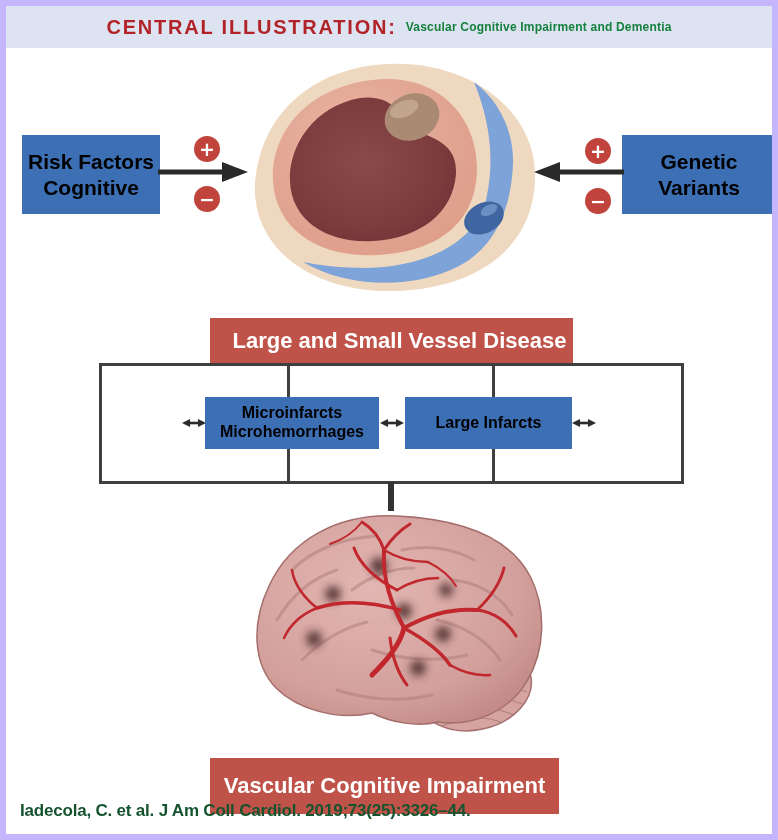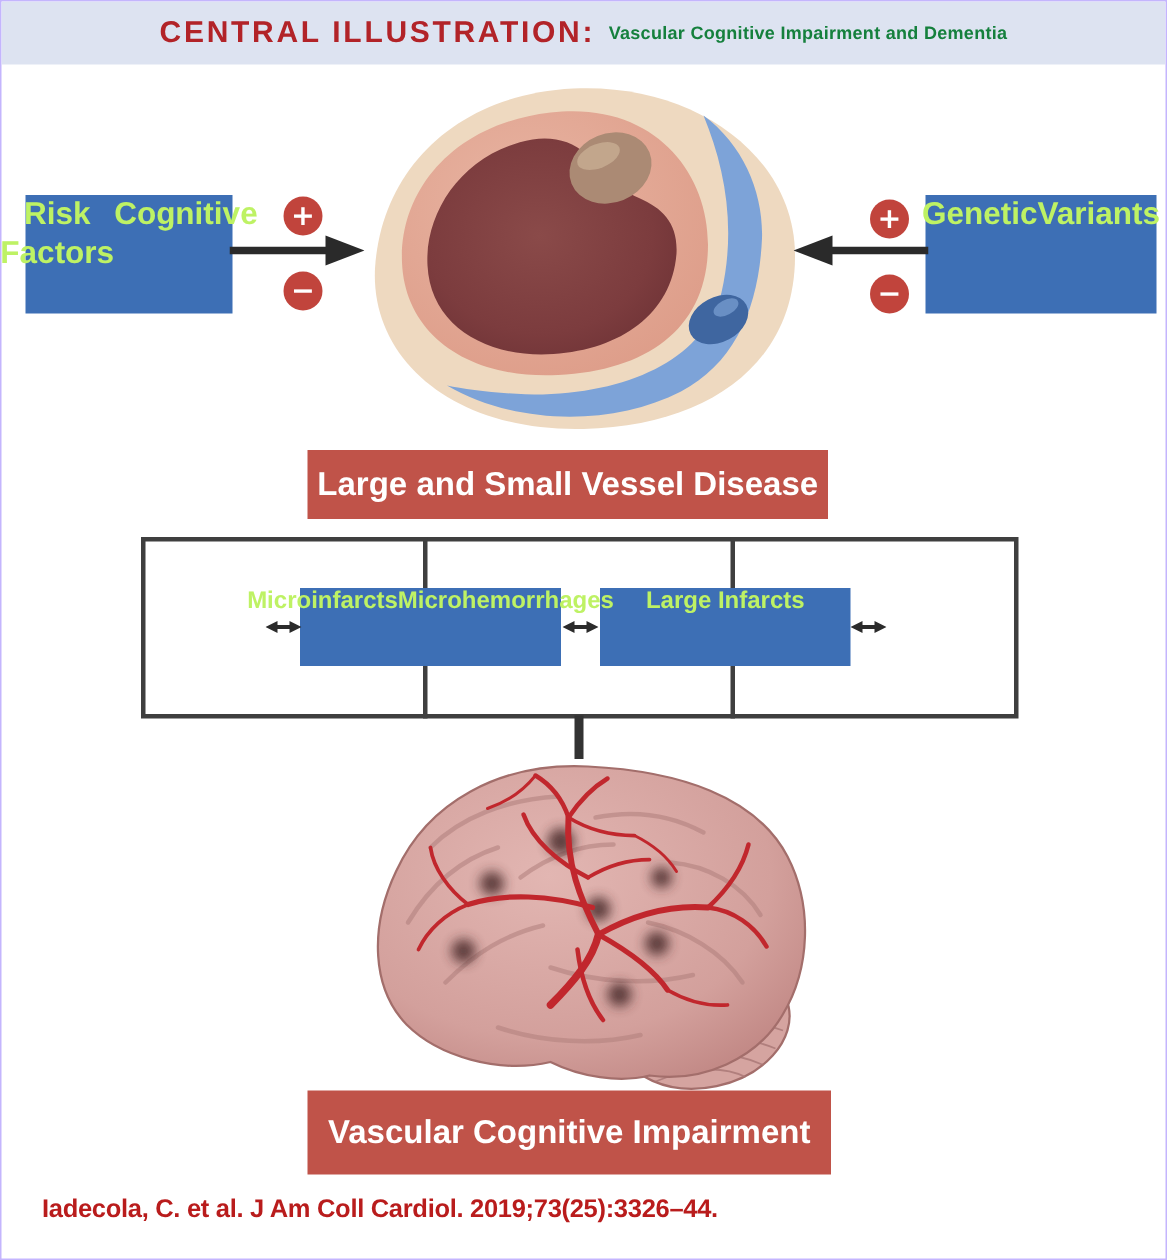--- a/index.html
+++ b/index.html
@@ -1,42 +1,42 @@
 <!DOCTYPE html>
 <html><head>
 <meta charset="utf-8">
 <style>
   html,body{margin:0;padding:0;background:#ffffff;}
   .figure{
     position:relative;
     width:778px;height:840px;
     box-sizing:border-box;
-    border:1px solid #c4b5fd;
+    border:6px solid #c4b5fd;
     background:#ffffff;
     font-family:"Liberation Sans", sans-serif;
     overflow:hidden;
   }
   .canvas{position:absolute;inset:0;}
   
   .header{
     position:absolute;left:0;top:0;right:0;height:42px;
     background:#dde3f1;
     display:flex;align-items:center;justify-content:center;
     white-space:nowrap;
   }
   .header .label{
     color:#b22328;font-weight:bold;font-size:20px;letter-spacing:1.8px;margin-right:9px;
   }
   .header .title{
     color:#15803d;font-weight:bold;font-size:12px;letter-spacing:0.2px;
   }
   
   .bluebox{
-    position:absolute;background:#3d6fb5;color:#bef264;
-    display:flex;flex-direction:row;align-items:flex-start;justify-content:center;
+    position:absolute;background:#3d6fb5;color:#000000;
+    display:flex;flex-direction:column;align-items:center;justify-content:center;
     font-weight:bold;text-align:center;line-height:1.18;
   }
   .bluebox.big{font-size:21px;line-height:1.22;}
   .bluebox.small{font-size:16px;}
   
   .banner{
     position:absolute;background:#c05349;color:#ffffff;
     display:flex;align-items:center;justify-content:center;
     font-weight:bold;font-size:22px;
   }
@@ -51,21 +51,21 @@
   
   .conn-rect{
     position:absolute;left:93px;top:357px;width:585px;height:121px;
     border:3px solid #3f3f3f;box-sizing:border-box;
   }
   .vline{position:absolute;width:3px;background:#3f3f3f;}
   .stub{position:absolute;width:6px;background:#333333;}
   .arrow-svg{position:absolute;display:block;}
   .citation{
     position:absolute;left:14px;top:795px;
-    color:#b91c1c;font-weight:bold;font-size:17px;letter-spacing:-0.2px;margin-left:13px;
+    color:#14532d;font-weight:bold;font-size:17px;letter-spacing:-0.2px;
   }
 </style>
 </head>
 <body>
 
 <div class="figure">
   <div class="canvas">
 
     <div class="header">
       <span class="label">CENTRAL ILLUSTRATION:</span>
@@ -124,21 +124,21 @@
       <line x1="90" y1="14" x2="22" y2="14" stroke="#2a2a2a" stroke-width="5"></line>
       <polygon points="0,14 26,4 26,24" fill="#2a2a2a"></polygon>
     </svg>
     <div class="badge" style="left:579px;top:132px;">
       <span>+</span>
     </div>
     <div class="badge" style="left:579px;top:182px;">
       <span>−</span>
     </div>
 
-    <div class="banner" style="left:204px;top:299px;width:347px;height:46px;">
+    <div class="banner" style="left:204px;top:312px;width:347px;height:46px;padding-left:16px;">
       <span>Large and Small Vessel Disease</span>
     </div>
 
     <div class="conn-rect"></div>
     <div class="vline" style="left:281px;top:357px;height:121px;"></div>
     <div class="vline" style="left:486px;top:357px;height:121px;"></div>
     <div class="stub" style="left:382px;top:476px;height:29px;"></div>
 
     <div class="bluebox small" style="left:399px;top:391px;width:167px;height:52px;">
       <span>Large Infarcts</span>
@@ -227,20 +227,20 @@
         <path d="M 162,118 C 180,128 198,140 208,155" stroke-width="3.5"></path>
         <path d="M 208,155 C 220,162 234,166 248,165" stroke-width="2.5"></path>
         <path d="M 148,128 C 150,145 155,162 165,175" stroke-width="3"></path>
         <path d="M 142,40 C 155,48 170,52 186,52" stroke-width="2.5"></path>
         <path d="M 186,52 C 198,58 208,66 214,76" stroke-width="2"></path>
         <path d="M 120,12 C 112,22 100,30 88,34" stroke-width="2"></path>
         <path d="M 155,80 C 168,72 182,68 196,68" stroke-width="2.5"></path>
       </g>
     </svg>
 
-    <div class="banner" style="left:204px;top:726px;width:349px;height:56px;">
+    <div class="banner" style="left:204px;top:752px;width:349px;height:56px;">
       <span>Vascular Cognitive Impairment</span>
     </div>
 
     <div class="citation">Iadecola, C. et al. J Am Coll Cardiol. 2019;73(25):3326–44.</div>
 
   </div>
 </div>
 
 </body></html>

